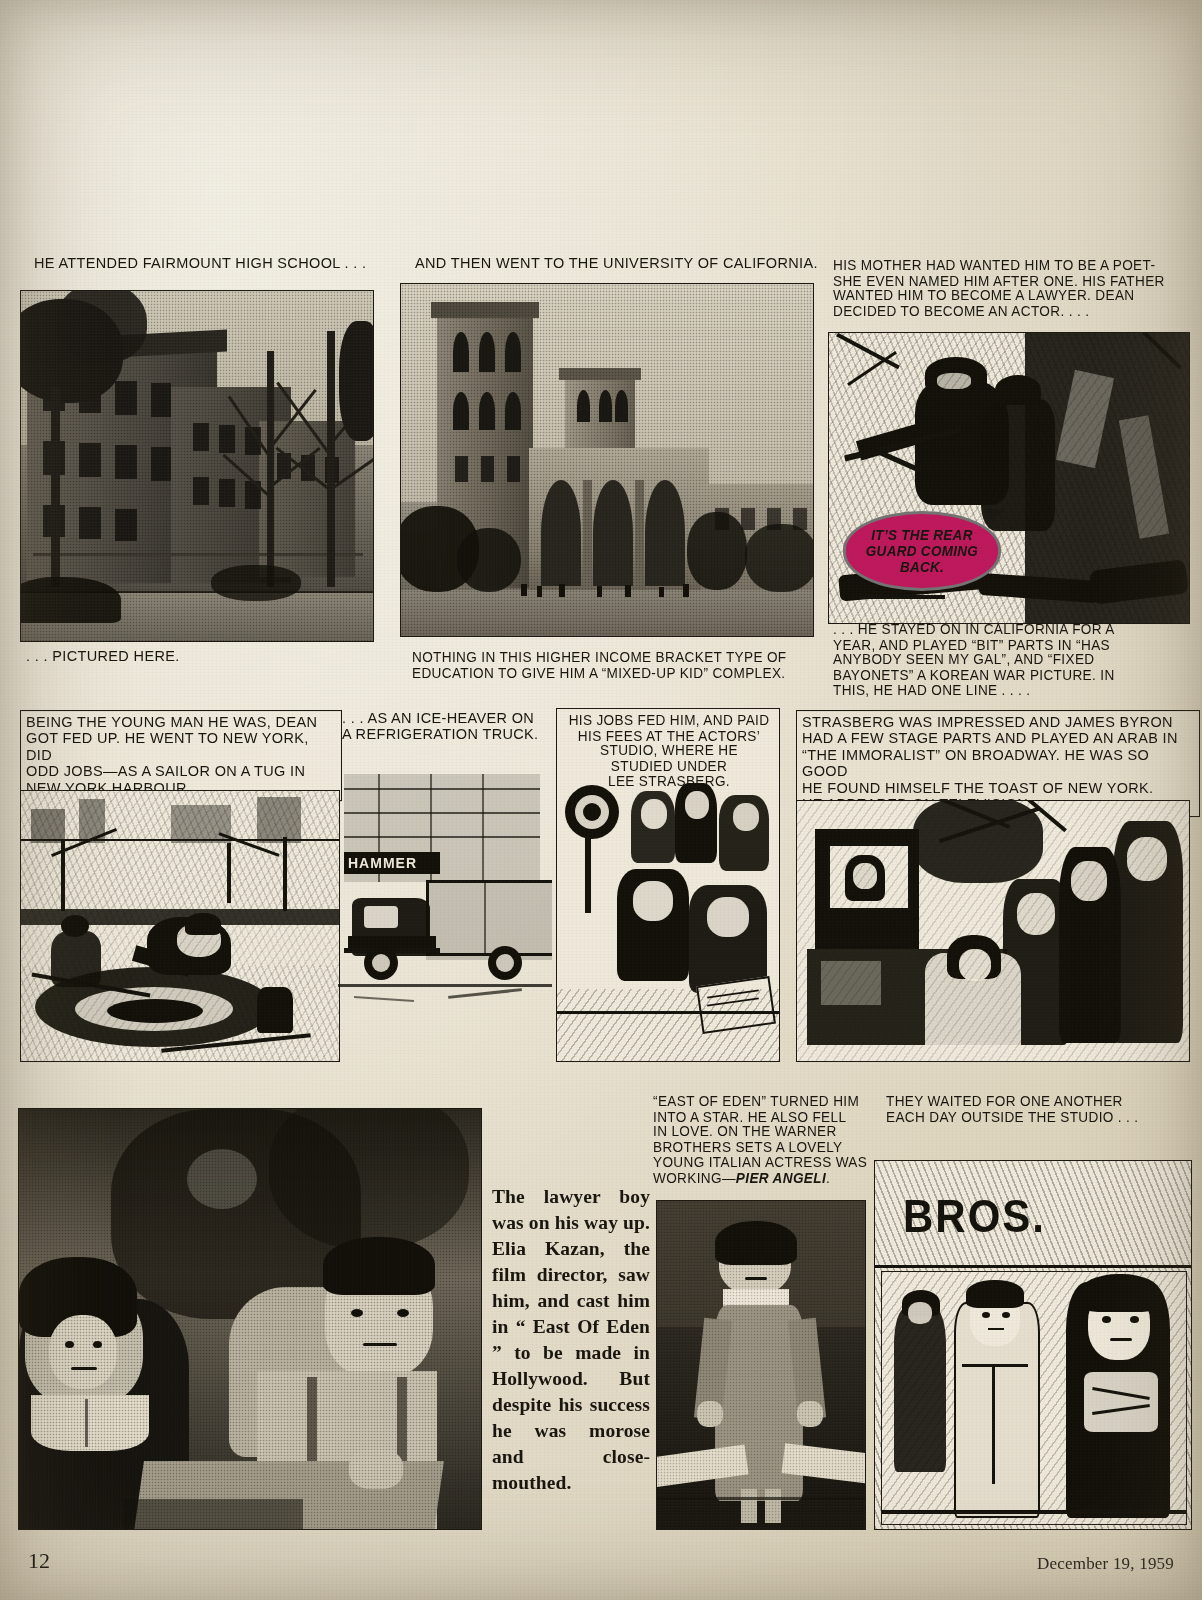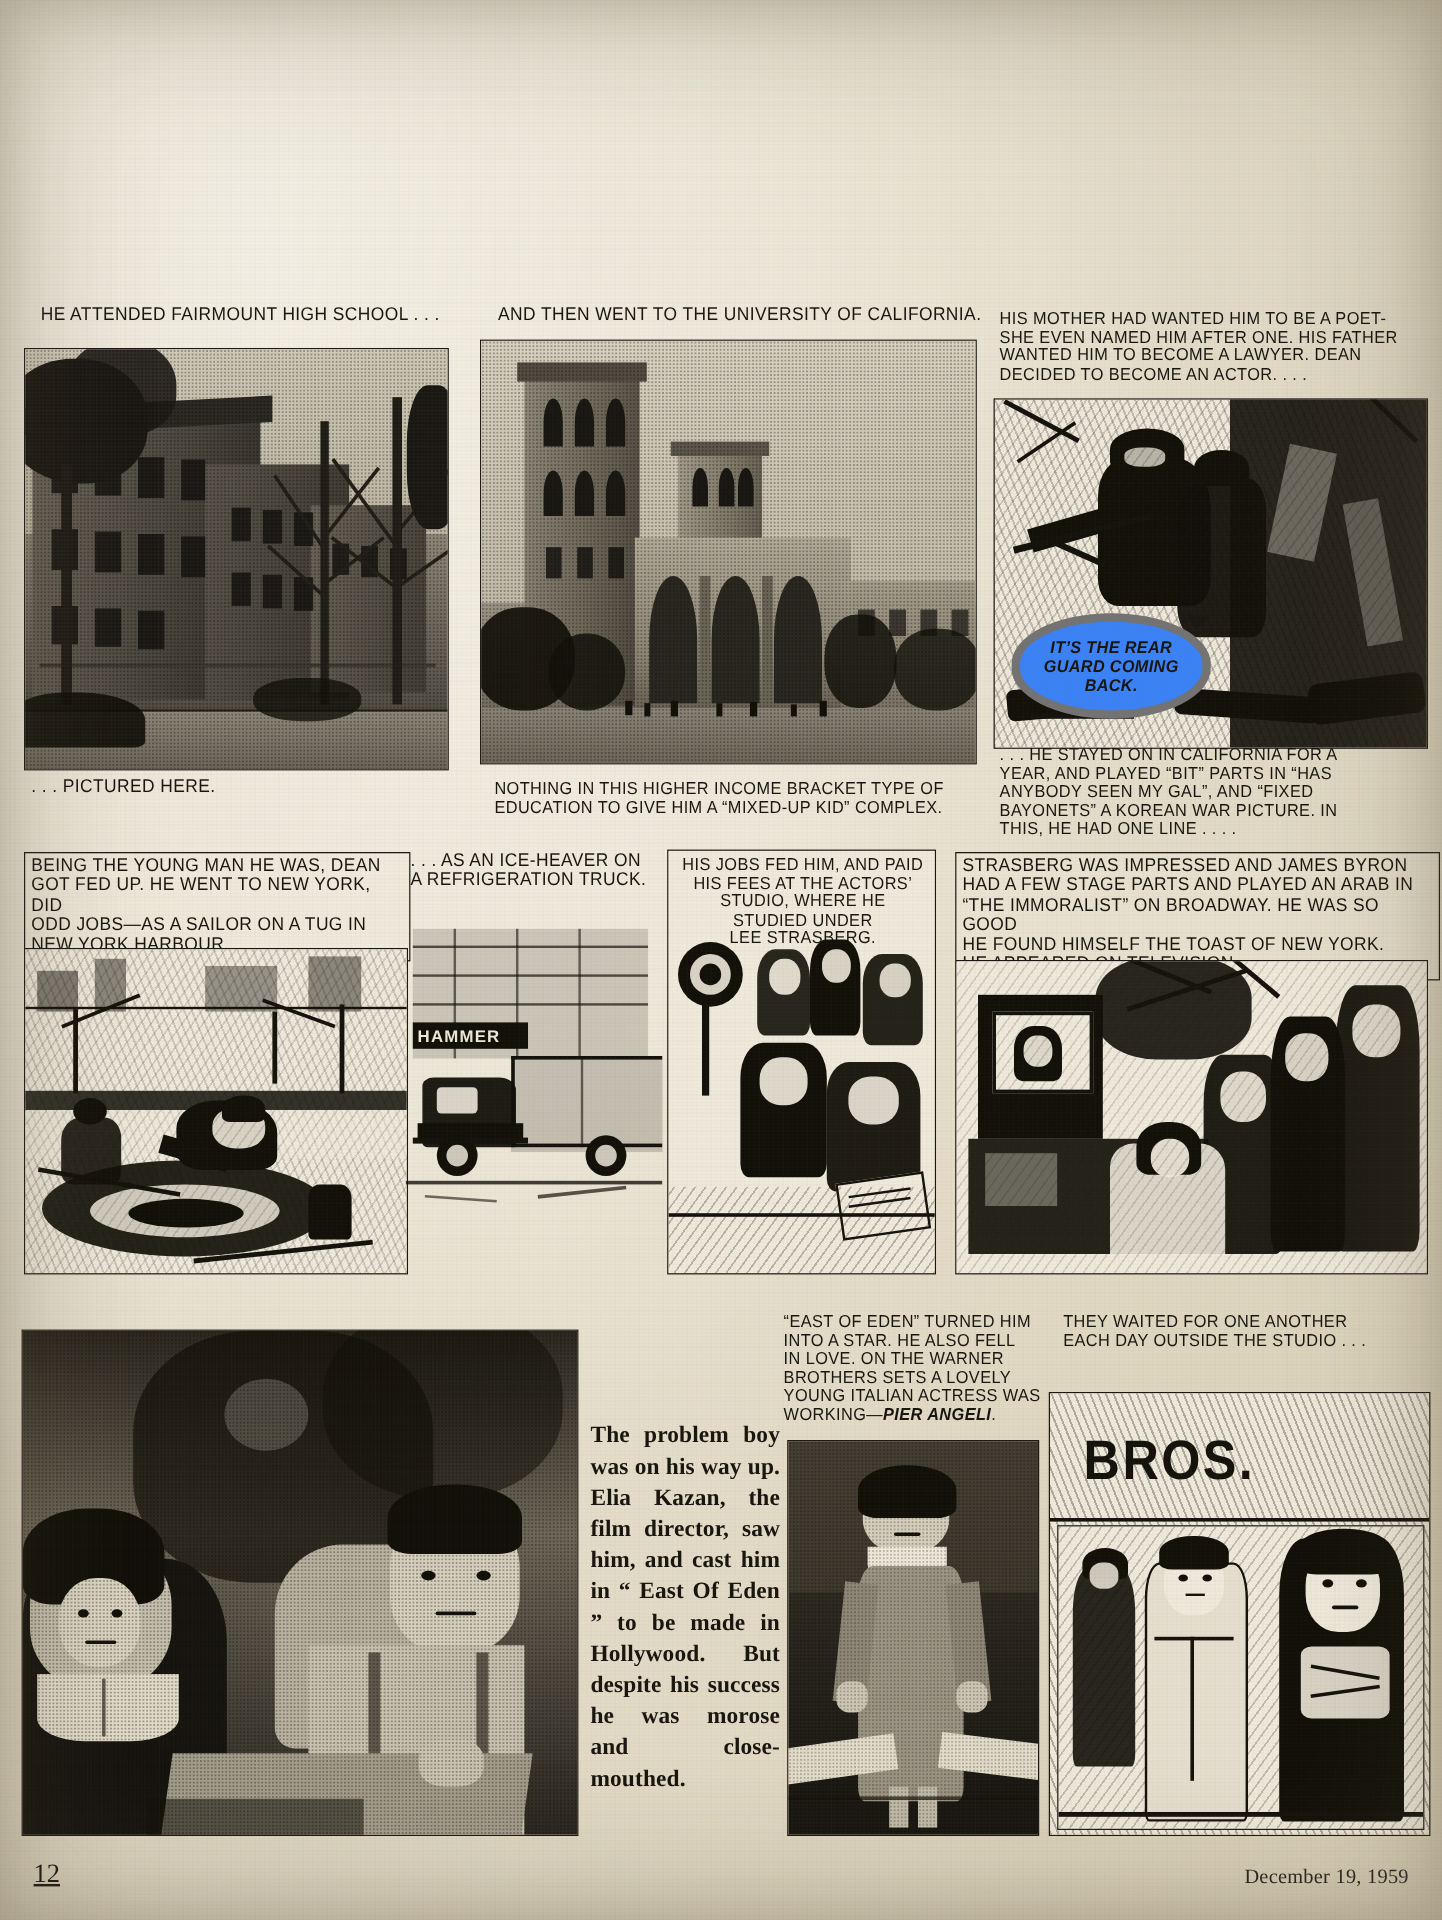--- a/index.html
+++ b/index.html
@@ -127,21 +127,21 @@
   .hatch2{
     position:absolute;inset:0;
     background-image:repeating-linear-gradient(-54deg,#191712 0 1.4px,rgba(0,0,0,0) 1.4px 7px);
     opacity:.40;
   }
   .blob{position:absolute;background:#121009;}
   .lite{position:absolute;background:#efe9db;}
   .ln{position:absolute;background:#14120c;}
 
   .bubble{
-    position:absolute;background:#3b82f6;border:7px solid #737373;
+    position:absolute;background:#be185d;border:3px solid #737373;
     border-radius:50%/48%;
     display:flex;align-items:center;justify-content:center;text-align:center;
   }
   .bubble span{
     font-family:"Liberation Sans",sans-serif;
     font-size:13.5px;line-height:15px;font-style:italic;font-weight:600;
     color:#17150f;text-transform:uppercase;letter-spacing:.3px;
     transform:scaleY(1.05);
   }
   .bubble:after{
@@ -160,21 +160,21 @@
     line-height:26px;
     color:#18150f;
     text-align:justify;
     text-justify:inter-word;
     letter-spacing:.1px;
   }
 
   
   .pnum{
     position:absolute;left:28px;bottom:26px;
-    font-family:"Liberation Serif",serif;font-size:22px;color:#1b1812;text-decoration:underline;
+    font-family:"Liberation Serif",serif;font-size:22px;color:#1b1812;
   }
   .issuedate{
     position:absolute;right:28px;bottom:26px;
     font-family:"Liberation Serif",serif;font-size:17px;color:#2a2620;
     letter-spacing:.2px;
   }
   .sign{
     position:absolute;
     font-family:"Liberation Sans",sans-serif;font-weight:700;
     color:#14120c;letter-spacing:1px;
@@ -533,21 +533,21 @@
     <div class="ln" style="left:378px;top:268px;width:10px;height:110px;background:#5e584c;"></div>
     <div class="blob" style="left:372px;top:372px;width:20px;height:16px;opacity:.8;"></div>
 
     <div class="lite" style="left:120px;top:352px;width:300px;height:70px;background:#a49d8c;transform:skewX(-8deg);"></div>
     <div class="blob" style="left:104px;top:390px;width:180px;height:34px;opacity:.55;"></div>
 
     <div class="lite" style="left:330px;top:340px;width:54px;height:40px;border-radius:40%;background:#ccc5b3;"></div>
     <div class="halftone"></div>
   </div>
 
-  <div class="bodycopy" style="left:492px;top:1184px;width:158px;">The problem boy was on his way up. Elia Kazan, the film director, saw him, and cast him in “ East Of Eden ” to be made in Hollywood. But despite his success he was morose and close-mouthed.</div>
+  <div class="bodycopy" style="left:492px;top:1184px;width:158px;">The lawyer boy was on his way up. Elia Kazan, the film director, saw him, and cast him in “ East Of Eden ” to be made in Hollywood. But despite his success he was morose and close-mouthed.</div>
 
   <div class="cap sm" style="position:absolute;left:653px;top:1094px;width:232px;"><span>“East of Eden” turned him
 into a star. He also fell
 in love. On the Warner
 Brothers sets a lovely
 young Italian actress was
 working—</span><b style="font-style:italic;">PIER ANGELI</b><span>.</span></div>
 
   <div class="panel bord" style="left:656px;top:1200px;width:208px;height:328px;">
     <div class="ink" style="background:linear-gradient(#3a352c,#181610);"></div>

